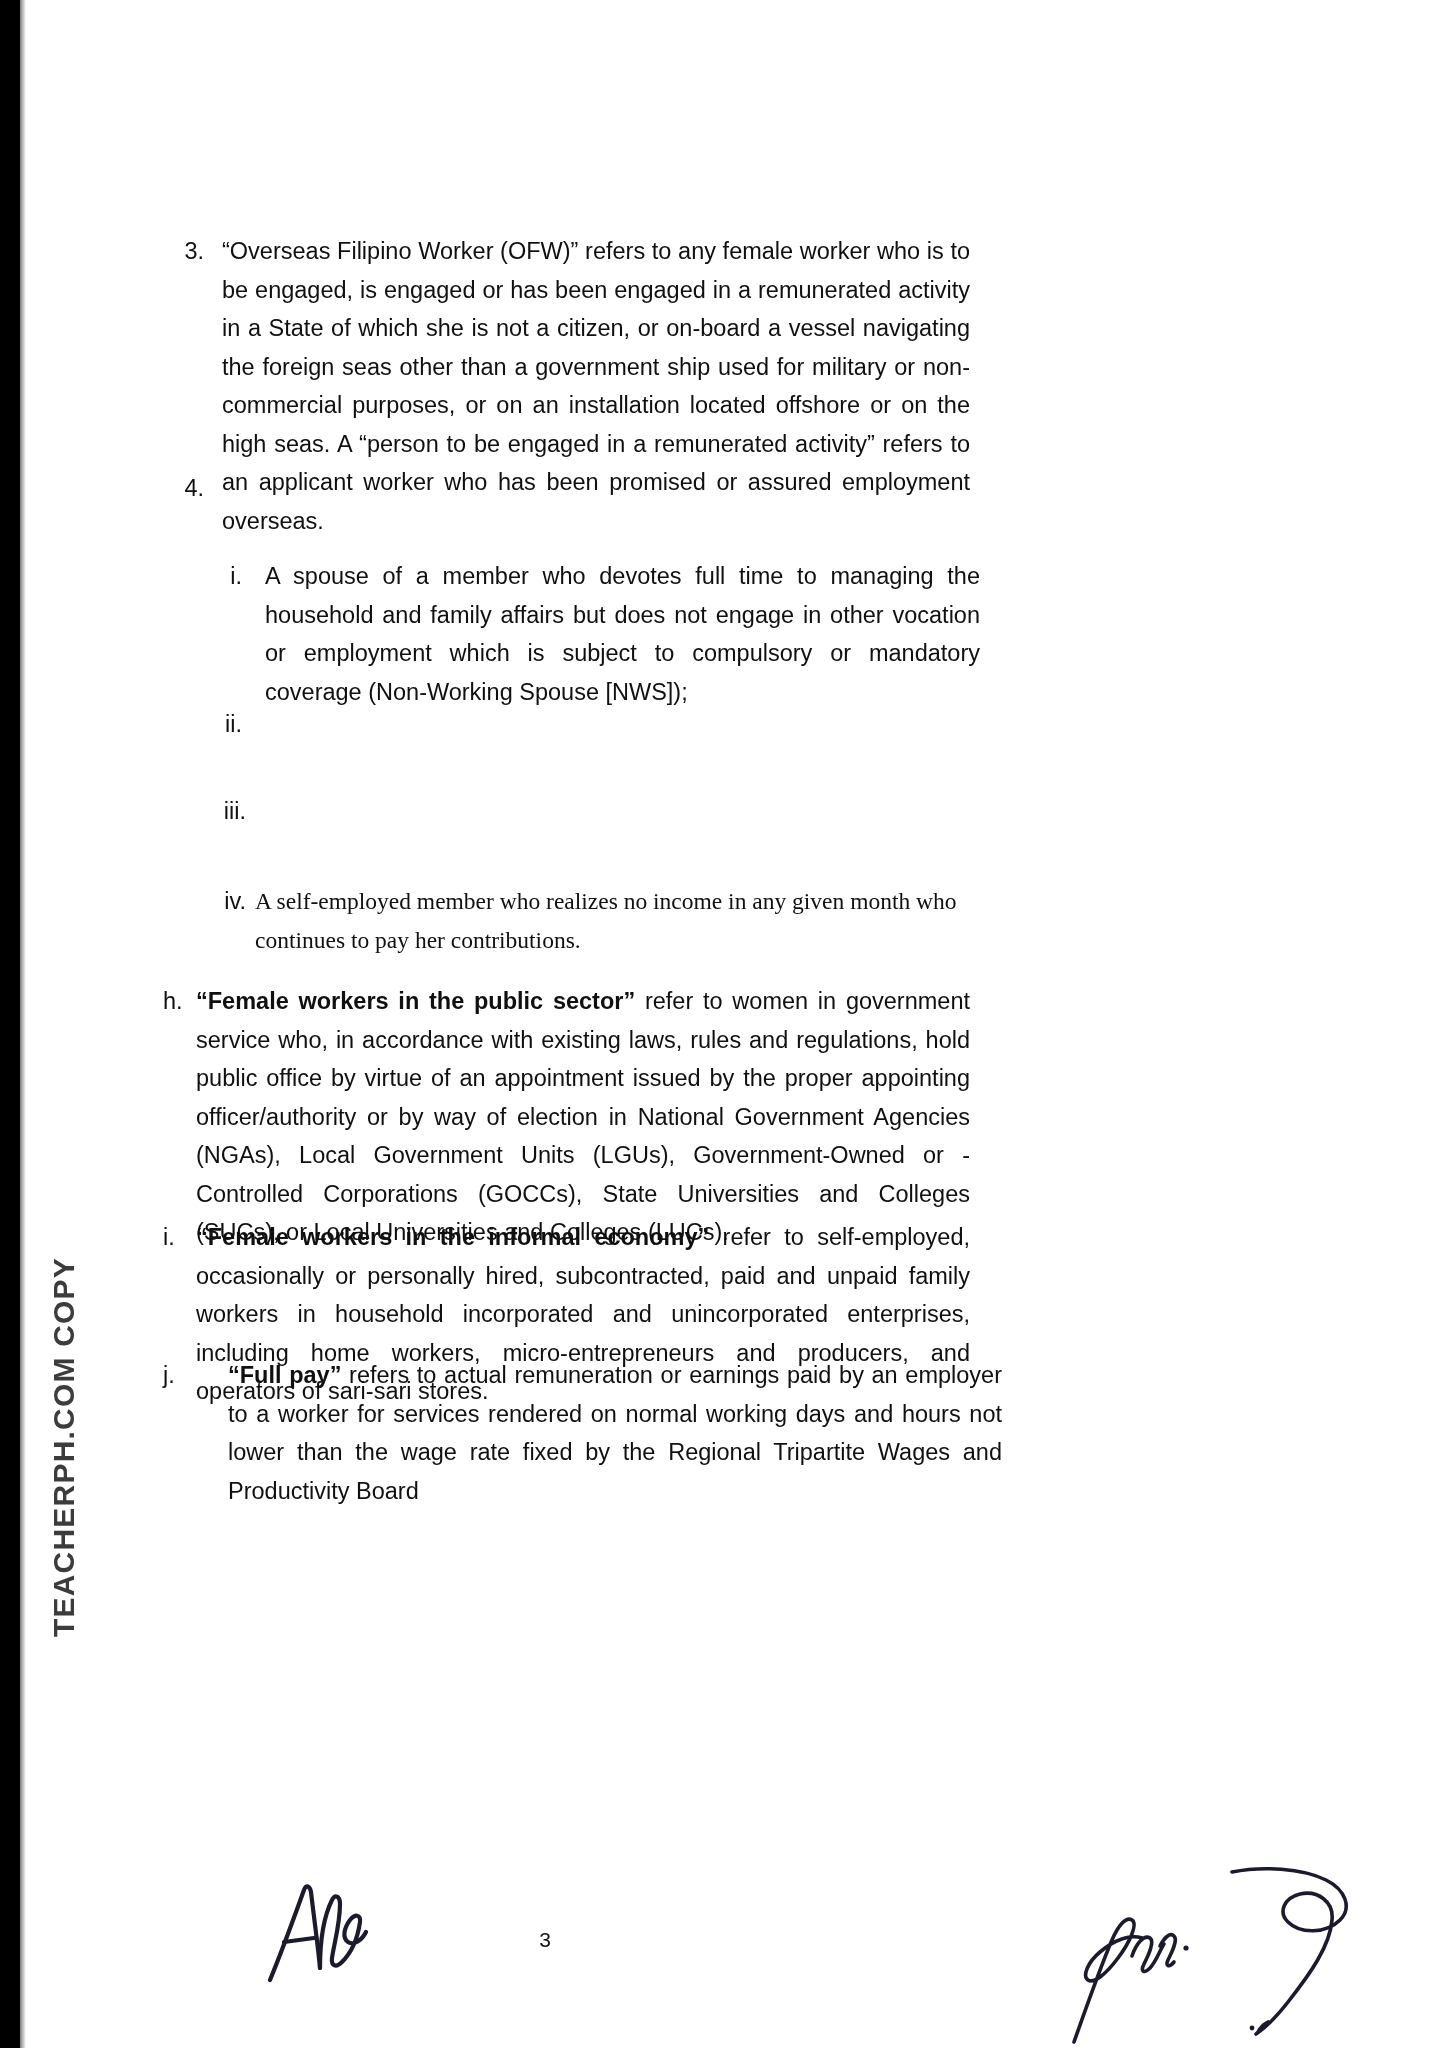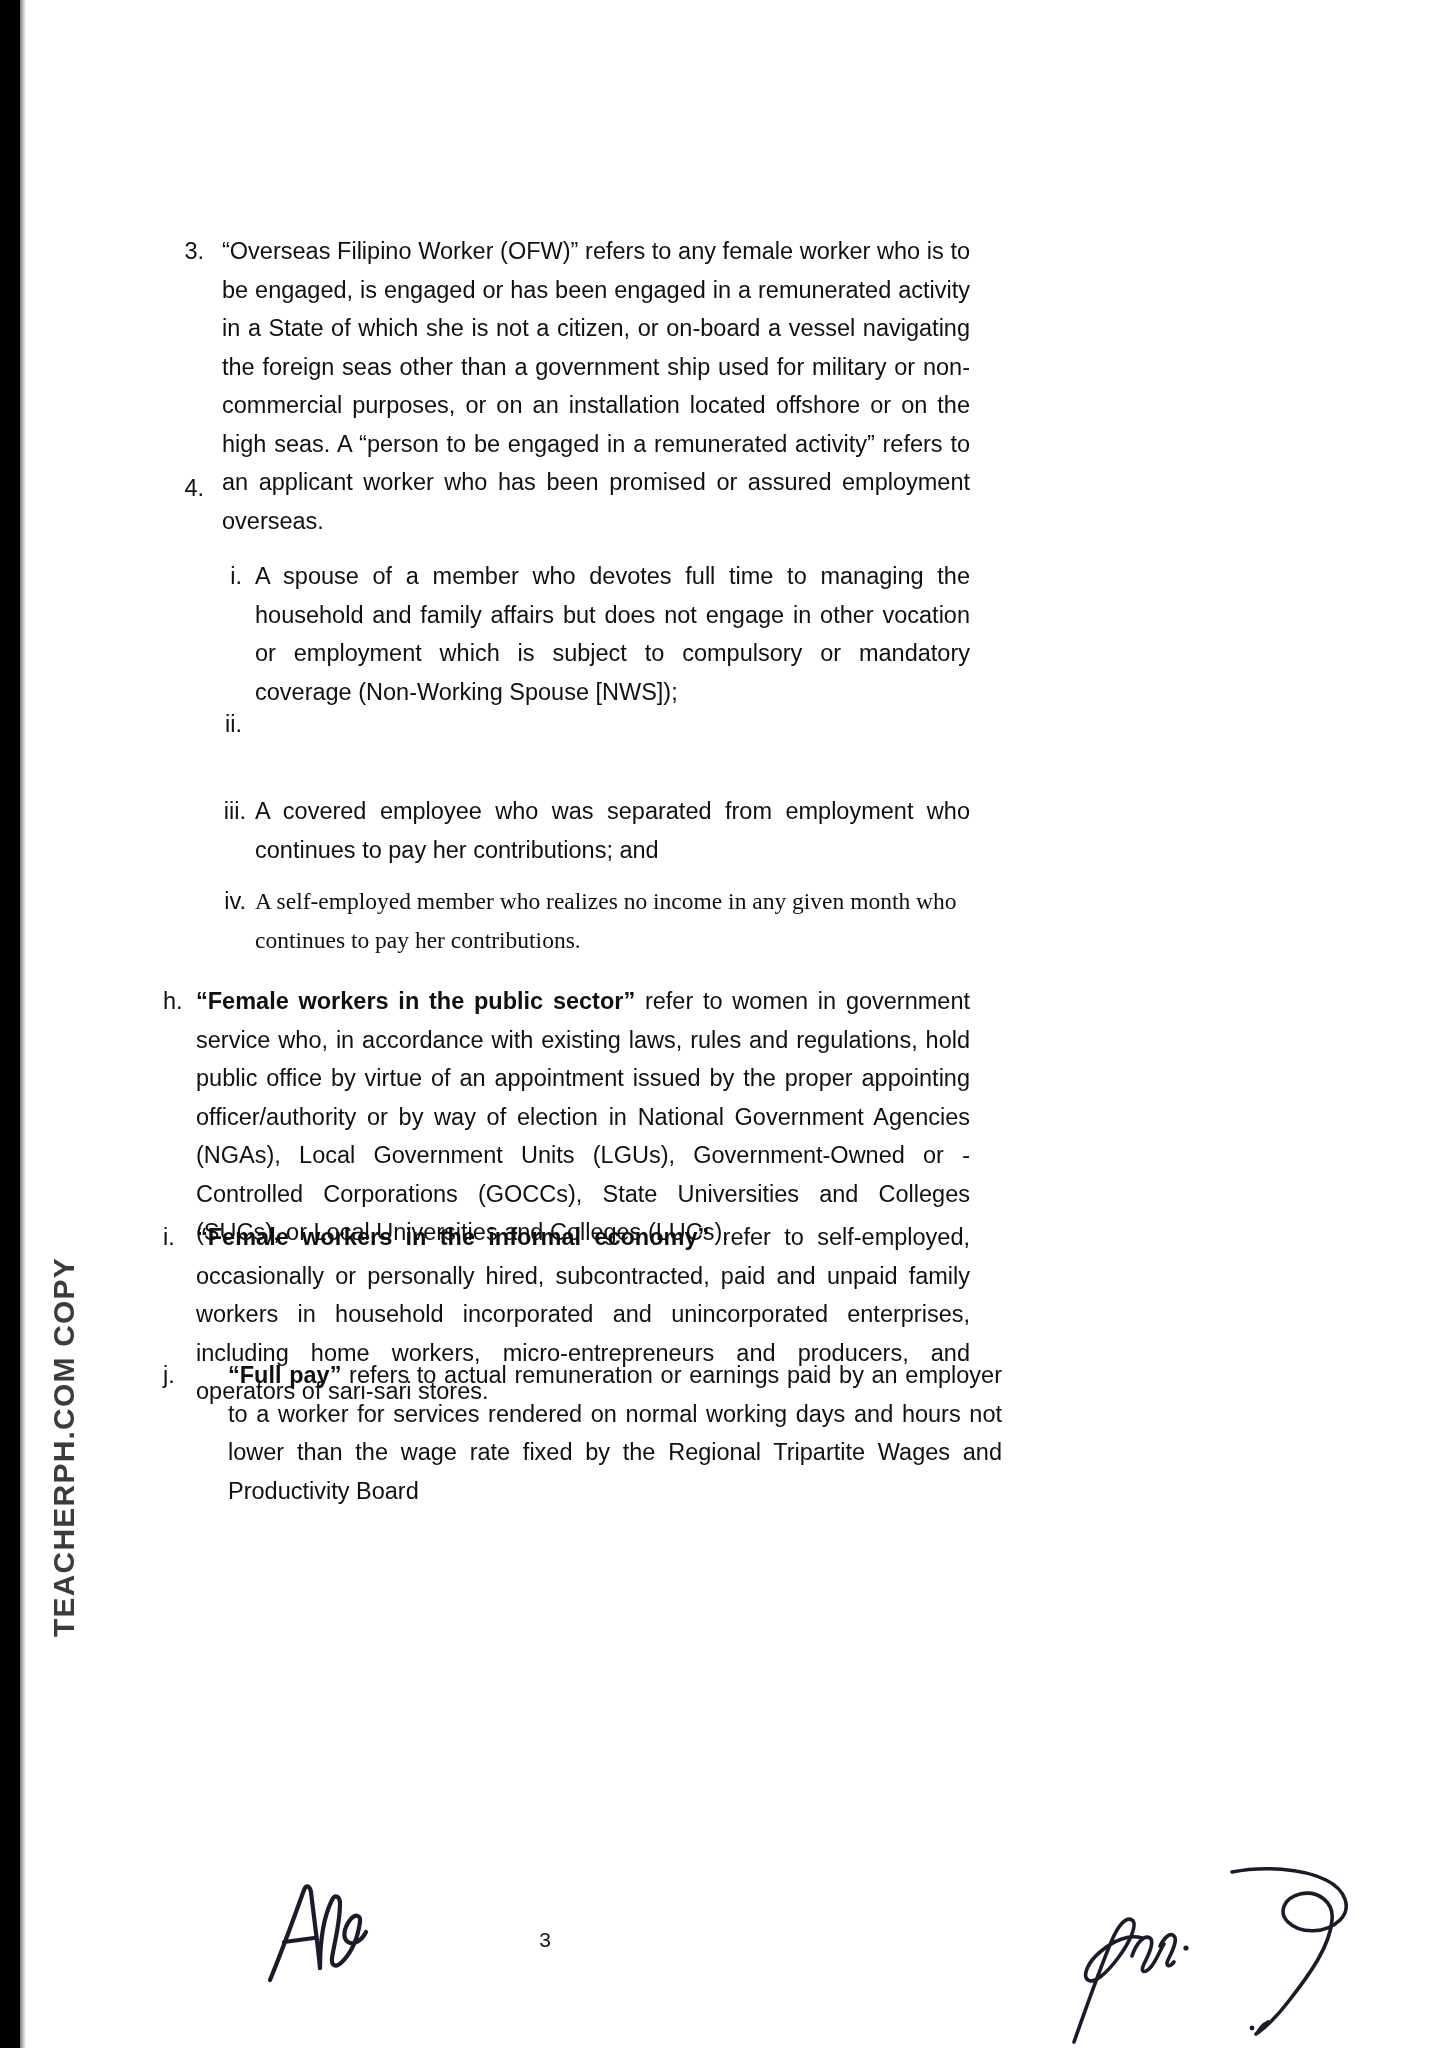--- a/index.html
+++ b/index.html
@@ -109,26 +109,25 @@
 
   <div class="content">
 
 
     <div class="marker" style="left:168px; top:232px; width:36px;">3.</div>
     <div class="para" style="left:222px; top:232px; width:748px;">“Overseas Filipino Worker (OFW)” refers to any female worker who is to be engaged, is engaged or has been engaged in a remunerated activity in a State of which she is not a citizen, or on-board a vessel navigating the foreign seas other than a government ship used for military or non-commercial purposes, or on an installation located offshore or on the high seas. A “person to be engaged in a remunerated activity” refers to an applicant worker who has been promised or assured employment overseas.</div>
 
     <div class="marker" style="left:168px; top:469px; width:36px;">4.</div>
 
     <div class="marker" style="left:212px; top:557px; width:30px;">i.</div>
-    <div class="para" style="left:255px; top:557px; width:715px;">A spouse of a member who devotes full time to managing the household and family affairs but does not engage in other vocation or employment which is subject to compulsory or mandatory coverage (Non-Working Spouse [NWS]);</div>
+    <div class="para" style="left:265px; top:557px; width:715px;">A spouse of a member who devotes full time to managing the household and family affairs but does not engage in other vocation or employment which is subject to compulsory or mandatory coverage (Non-Working Spouse [NWS]);</div>
 
     <div class="marker" style="left:212px; top:705px; width:30px;">ii.</div>
 
     <div class="marker" style="left:212px; top:792px; width:34px;">iii.</div>
-    <div class="para" style="left:255px; top:792px; width:715px;">A covered employee who was separated from employment who continues to pay her contributions; and</div>
 
     <div class="marker" style="left:212px; top:882px; width:34px;">iv.</div>
     <div class="para noj" style="left:255px; top:882px; width:715px;">A self-employed member who realizes no income in any given month who continues to pay her contributions.</div>
 
     <div class="marker left" style="left:163px; top:982px; width:40px;">h.</div>
     <div class="para" style="left:196px; top:982px; width:774px;"><b>“Female workers in the public sector”</b><span> refer to women in government service who, in accordance with existing laws, rules and regulations, hold public office by virtue of an appointment issued by the proper appointing officer/authority or by way of election in National Government Agencies (NGAs), Local Government Units (LGUs), Government-Owned or -Controlled Corporations (GOCCs), State Universities and Colleges (SUCs), or Local Universities and Colleges (LUCs).</span></div>
 
     <div class="marker left" style="left:163px; top:1218px; width:40px;">i.</div>
     <div class="para" style="left:196px; top:1218px; width:774px;"><b>“Female workers in the informal economy”</b><span> refer to self-employed, occasionally or personally hired, subcontracted, paid and unpaid family workers in household incorporated and unincorporated enterprises, including home workers, micro-entrepreneurs and producers, and operators of sari-sari stores.</span></div>
 

